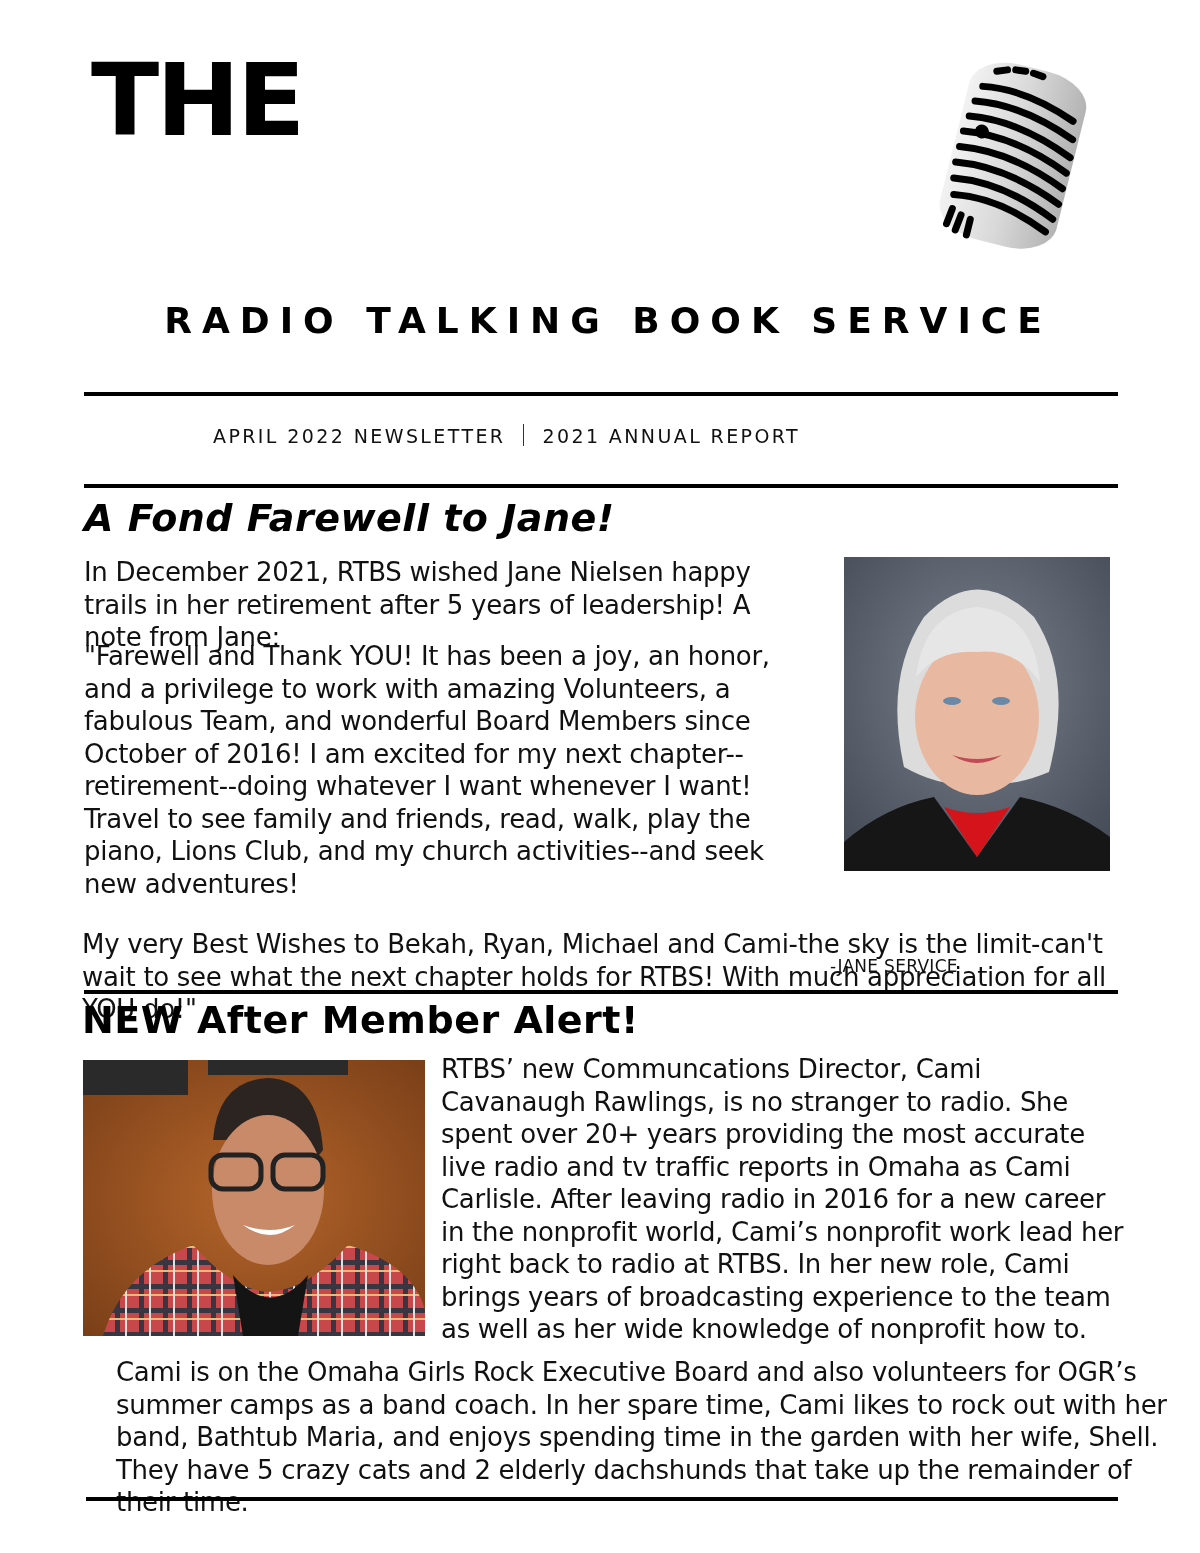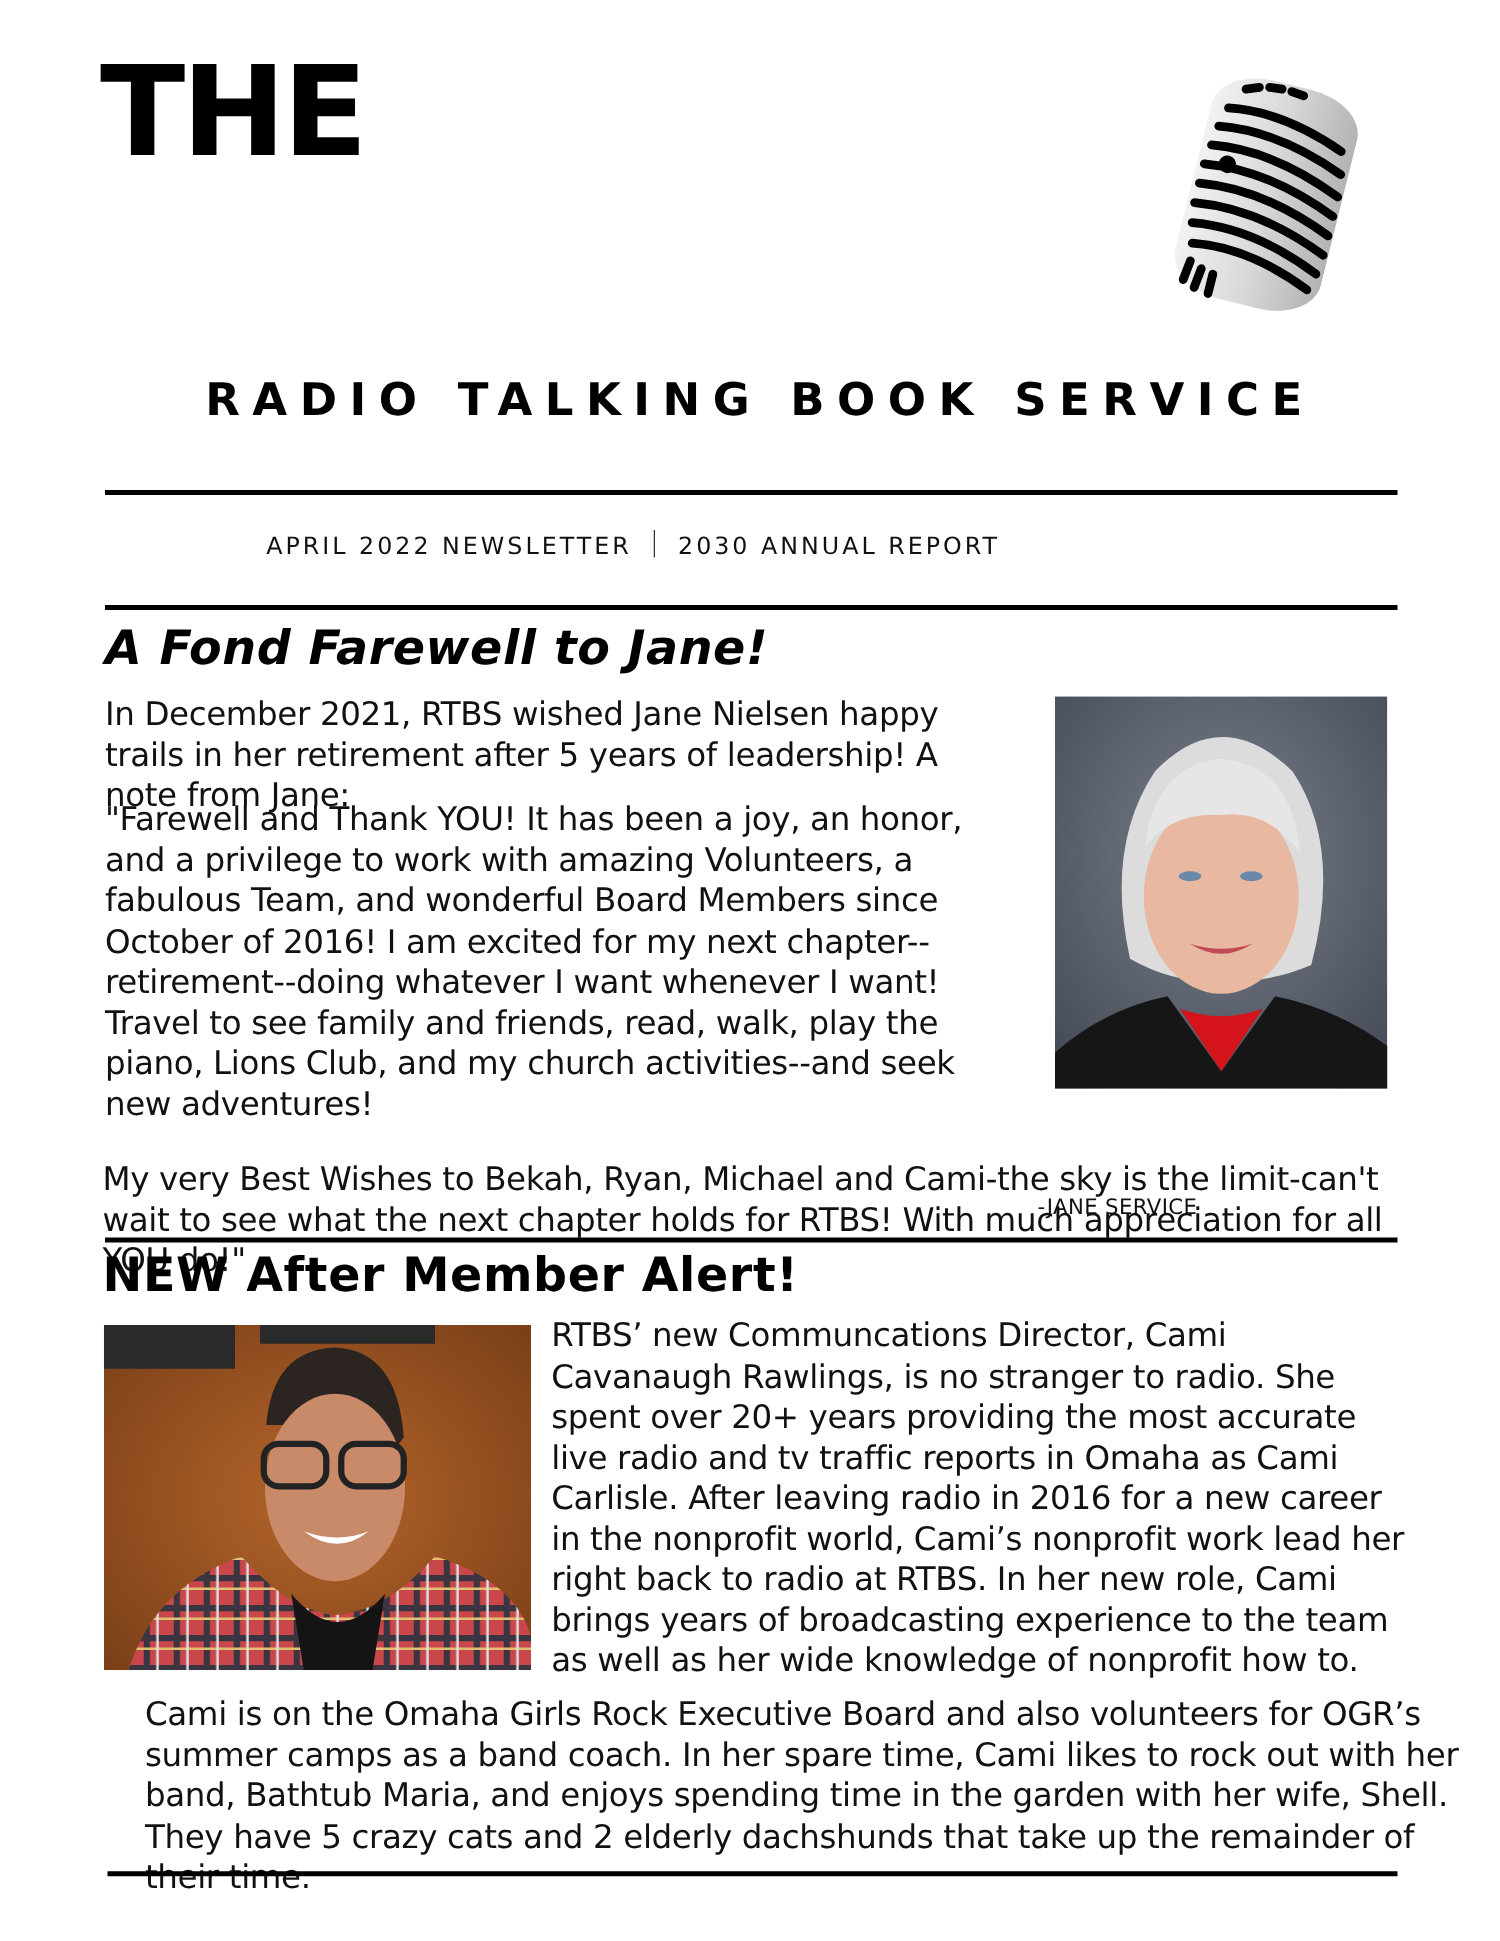--- a/index.html
+++ b/index.html
@@ -1,17 +1,17 @@
 <!DOCTYPE html>
 <html><head>
 <meta charset="utf-8">
 <style>
   html, body { margin: 0; padding: 0; background: #ffffff; }
   body { width: 1200px; height: 1553px; position: relative; overflow: hidden; color: #111; font-family: "Liberation Sans", sans-serif; }
-  .masthead-title { position: absolute; left: 80px; top: 38px; font-family: "DejaVu Sans", sans-serif; font-weight: bold; font-size: 100px; line-height: 104px; letter-spacing: -3px; color: #000; margin: 0; text-align: center; }
+  .masthead-title { position: absolute; left: 80px; top: 38px; font-family: "DejaVu Sans", sans-serif; font-weight: bold; font-size: 100px; line-height: 104px; letter-spacing: -3px; color: #000; margin: 11px; text-align: center; }
   .masthead-title span { display: block; }
   .mic { position: absolute; left: 915px; top: 55px; width: 190px; height: 200px; }
   .subtitle { position: absolute; left: 0; width: 1200px; top: 300px; text-align: center; font-family: "DejaVu Sans", sans-serif; font-weight: bold; font-size: 36px; letter-spacing: 10px; color: #000; margin: 0; padding-left: 8px; }
   .rule { position: absolute; left: 84px; width: 1034px; height: 4px; background: #000; }
   .issue-line { position: absolute; top: 424px; left: 213px; font-family: "DejaVu Sans", sans-serif; font-size: 19px; letter-spacing: 2.4px; color: #111; white-space: nowrap; }
   .issue-line .sep { display: inline-block; width: 1px; height: 22px; background: #333; vertical-align: -3px; margin: 0 18px; }
   h2.section-title { position: absolute; margin: 0; font-family: "DejaVu Sans", sans-serif; font-weight: bold; font-size: 38px; color: #000; letter-spacing: 0.5px; white-space: nowrap; }
   .p { position: absolute; margin: 0; font-family: "DejaVu Sans", sans-serif; font-size: 26px; line-height: 32.5px; color: #111; letter-spacing: -0.3px; }
   .photo { position: absolute; overflow: hidden; }
   .signature { position: absolute; left: 830px; top: 956px; font-family: "DejaVu Sans", sans-serif; font-size: 17px; color: #111; letter-spacing: 0.3px; }
@@ -49,21 +49,21 @@
       <circle cx="62" cy="84" r="7" fill="#000"></circle>
     </g>
   </svg>
 </div>
 
 <div class="subtitle">RADIO TALKING BOOK SERVICE</div>
 
 <div class="rule" style="top:392px;"></div>
 
 <div class="issue-line">
-  <span>APRIL 2022 NEWSLETTER</span><span class="sep"></span><span>2030 ANNUAL REPORT</span>
+  <span>APRIL 2022 NEWSLETTER</span><span class="sep"></span><span>2021 ANNUAL REPORT</span>
 </div>
 
 <div class="rule" style="top:484px;"></div>
 
 <h2 class="section-title" style="left:84px; top:496px;font-style:italic;">A Fond Farewell to Jane!</h2>
 
 <p class="p" style="left:84px; top:556px; width:730px;">In December 2021, RTBS wished Jane Nielsen happy trails in her retirement after 5 years of leadership! A note from Jane:</p>
 
 <p class="p" style="left:84px; top:640px; width:730px;">"Farewell and Thank YOU! It has been a joy, an honor, and a privilege to work with amazing Volunteers, a fabulous Team, and wonderful Board Members since October of 2016!  I am excited for my next chapter--retirement--doing whatever I want whenever I want! Travel to see family and friends, read, walk, play the piano, Lions Club, and my church activities--and seek new adventures!</p>
 

